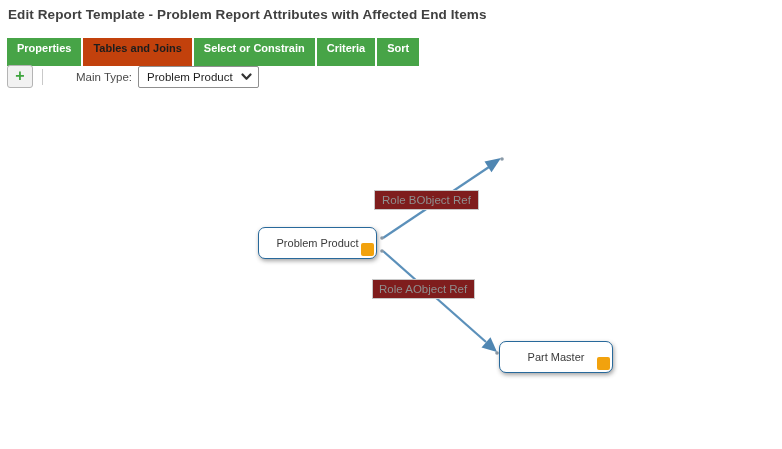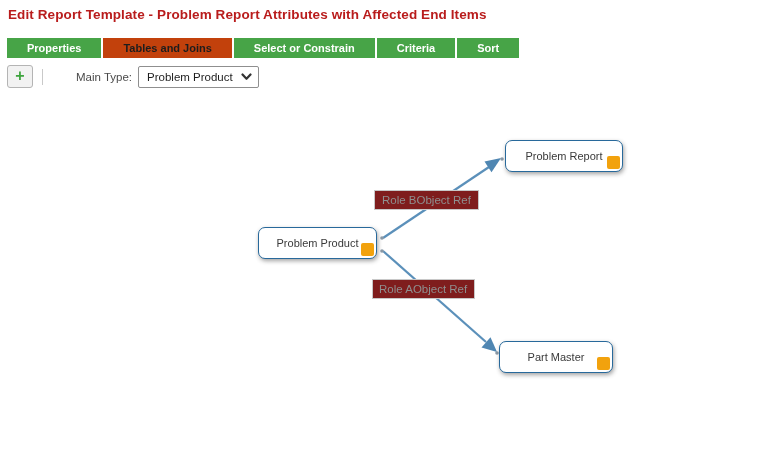--- a/index.html
+++ b/index.html
@@ -2,32 +2,32 @@
 <html><head>
 <meta charset="utf-8">
 <style>
   * { margin: 0; padding: 0; box-sizing: border-box; }
   html, body { width: 782px; height: 449px; background: #ffffff; overflow: hidden; }
   body { font-family: "Liberation Sans", sans-serif; position: relative; }
 
   
   .page-title {
     position: absolute; left: 8px; top: 7px;
-    font-size: 13.5px; font-weight: bold; color: #b91c1c;
+    font-size: 13.5px; font-weight: bold; color: #404040;
     letter-spacing: 0.1px;
   }
 
   
   .tab-bar {
     position: absolute; left: 7px; top: 38px;
     display: flex; align-items: flex-end;
   }
   .tab {
-    height: 20px; line-height: 20px;
-    padding: 0 20px; margin-right: 2px;
+    height: 28px; line-height: 20px;
+    padding: 0 10px; margin-right: 2px;
     background: #47a447; color: #ffffff;
     font-size: 11px; font-weight: bold;
     cursor: pointer; white-space: nowrap;
   }
   .tab.active {
     background: #c2410c; color: #1d1d1d;
   }
 
   
   .toolbar {
@@ -144,24 +144,20 @@
         <line x1="383" y1="159" x2="486" y2="250" stroke="#5b90ba" stroke-width="2.2"></line>
         <polygon points="497,260 481.5,255.5 490.5,245.2" fill="#4f86b2"></polygon>
       </g>
 
       <circle cx="382" cy="146" r="1.8" fill="#8a9aa8"></circle>
       <circle cx="382" cy="159" r="1.8" fill="#8a9aa8"></circle>
       <circle cx="502" cy="67" r="1.8" fill="#8a9aa8"></circle>
       <circle cx="497" cy="261" r="1.8" fill="#8a9aa8"></circle>
     </svg>
 
-    <div class="node node-problem-report">
-      <span class="node-label">Problem Report</span>
-      <div class="handle"></div>
-    </div>
 
     <div class="node node-problem-product">
       <span class="node-label">Problem Product</span>
       <div class="handle"></div>
     </div>
 
     <div class="node node-part-master">
       <span class="node-label">Part Master</span>
       <div class="handle"></div>
     </div>

